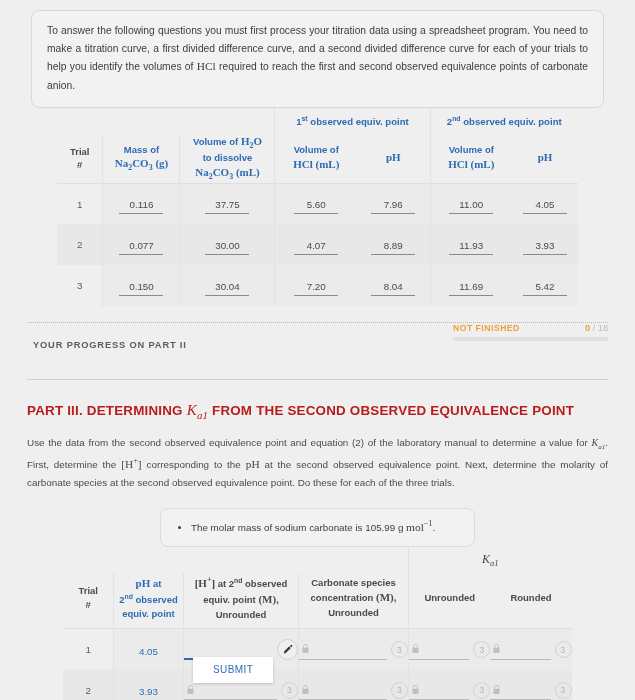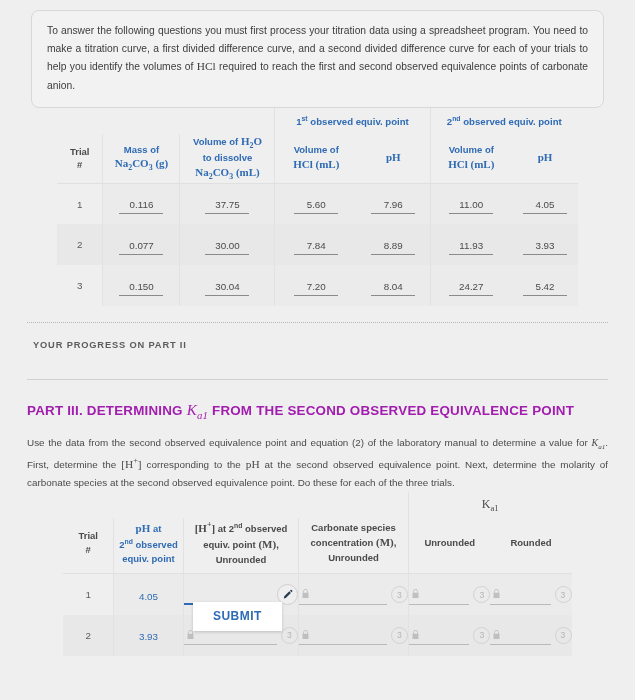--- a/index.html
+++ b/index.html
@@ -48,21 +48,21 @@
     padding-bottom: 4px;
   }
   .subhead {
     font-size: 9.5px; font-weight: bold; color: #2f6bb5;
     text-align: center; height: 44px; vertical-align: middle;
     padding: 0 4px 6px 4px; line-height: 1.45;
     border-bottom: 1px solid #e0e0e0;
   }
   .subhead.dark { color: #4a4a4a; }
   .subhead .ser { font-family: "Liberation Serif", serif; font-size: 11px; font-weight: bold; }
-  .grphead .ser { font-family: "Liberation Serif", serif; font-size: 12px; font-weight: normal; color: #4a4a4a; text-align: right;}
+  .grphead .ser { font-family: "Liberation Serif", serif; font-size: 12px; font-weight: normal; font-style: italic; color: #4a4a4a; text-align: right;}
 
   .trialcell {
     text-align: center; font-size: 9.8px; color: #5a5a5a;
     width: 46px; height: 41px;
   }
   .valcell { text-align: center; height: 41px; }
   .valnum {
     display: inline-block; font-size: 9.8px; color: #4a4a4a;
     border-bottom: 1px solid #8a8a8a;
     padding: 0 9px 3px 9px; min-width: 44px;
@@ -102,21 +102,21 @@
   .prog-count .tot { color: #bdbdbd; font-weight: normal; }
   .progress-bar {
     margin-top: 4px; height: 4px; width: 155px;
     background: #e0e0e0; border-radius: 2px; overflow: hidden;
   }
   .progress-bar i { display: block; height: 100%; width: 0%; background: #f0a03c; }
 
   
   h2.part-title {
     margin: 22px 0 0 27px;
-    font-size: 13.4px; font-weight: bold; color: #a21caf;
+    font-size: 13.4px; font-weight: bold; color: #b91c1c;
     letter-spacing: 0.015em;
   }
   h2.part-title .ser {
     font-family: "Liberation Serif", serif; font-style: italic;
     font-weight: normal; font-size: 15px;
   }
   .part-body {
     margin: 13px 27px 0 27px;
     font-size: 9.9px; line-height: 1.78; color: #4a4a4a;
     text-align: justify;
@@ -157,21 +157,21 @@
   }
   .pencil-btn {
     width: 21px; height: 21px; border-radius: 50%;
     border: 1px solid #cfcfcf; background: #efefef;
     display: flex; align-items: center; justify-content: center;
     flex: 0 0 21px; cursor: pointer;
   }
   .submit-tip {
     position: absolute; left: 9px; top: 28px;
     background: #ffffff; color: #2f6bb5;
-    font-size: 12px; font-weight: bold; letter-spacing: 0.04em;
+    font-size: 10px; font-weight: normal; letter-spacing: 0.04em;
     padding: 7px 20px 8px 20px;
     box-shadow: 0 1px 3px rgba(0,0,0,.18);
     z-index: 20; white-space: nowrap; cursor: pointer;
   }
 </style>
 </head>
 <body>
 
 <div class="page">
 
@@ -212,47 +212,61 @@
       <td class="valcell cellbg colsep"><span class="valnum">37.75</span></td>
       <td class="valcell cellbg colsep"><span class="valnum">5.60</span></td>
       <td class="valcell cellbg"><span class="valnum">7.96</span></td>
       <td class="valcell cellbg colsep"><span class="valnum">11.00</span></td>
       <td class="valcell cellbg"><span class="valnum">4.05</span></td>
     </tr>
     <tr class="stripe">
       <td class="trialcell">2</td>
       <td class="valcell colsep"><span class="valnum">0.077</span></td>
       <td class="valcell colsep"><span class="valnum">30.00</span></td>
-      <td class="valcell colsep"><span class="valnum">7.84</span></td>
+      <td class="valcell colsep"><span class="valnum">4.07</span></td>
       <td class="valcell"><span class="valnum">8.89</span></td>
       <td class="valcell colsep"><span class="valnum">11.93</span></td>
       <td class="valcell"><span class="valnum">3.93</span></td>
     </tr>
     <tr>
       <td class="trialcell">3</td>
       <td class="valcell cellbg colsep"><span class="valnum">0.150</span></td>
       <td class="valcell cellbg colsep"><span class="valnum">30.04</span></td>
       <td class="valcell cellbg colsep"><span class="valnum">7.20</span></td>
       <td class="valcell cellbg"><span class="valnum">8.04</span></td>
-      <td class="valcell cellbg colsep"><span class="valnum">24.27</span></td>
+      <td class="valcell cellbg colsep"><span class="valnum">11.69</span></td>
       <td class="valcell cellbg"><span class="valnum">5.42</span></td>
     </tr>
   </tbody>
     </table>
 
   <div class="dotted"></div>
 
   <div class="progress-label">YOUR PROGRESS ON PART II</div>
+  <div class="progress-wrap">
+    <div class="progress-row">
+      <span class="prog-status">NOT FINISHED</span>
+      <span class="prog-count"><span>0</span><span class="tot">&nbsp;<span>/</span>&nbsp;<span>18</span></span></span>
+    </div>
+    <div class="progress-bar">
+        <i></i>
+      </div>
+  </div>
 
   <div class="solidline" style="margin-top:29px"></div>
 
   <h2 class="part-title"><span>PART III. DETERMINING </span><span class="ser">K<sub>a1</sub></span><span> FROM THE SECOND OBSERVED EQUIVALENCE POINT</span></h2>
 
   <div class="part-body"><span>Use the data from the second observed equivalence point and equation (2) of the laboratory manual to determine a value for </span><span class="mathit">K<sub>a1</sub></span><span>. First, determine the </span><span class="serif">[H<sup>+</sup>]</span><span> corresponding to the </span><span class="serif">pH</span><span> at the second observed equivalence point. Next, determine the molarity of carbonate species at the second observed equivalence point. Do these for each of the three trials.</span></div>
 
+  <div class="notebox">
+    <ul>
+      <li>The molar mass of sodium carbonate is 105.99 g <span class="serif">mol<sup>−1</sup></span>.</li>
+    </ul>
+  </div>
 
   <table class="datatable t2">
     <colgroup>
       <col style="width:50px">
         <col style="width:70px">
         <col style="width:115px">
       <col style="width:110px">
         <col style="width:82px">
         <col style="width:81px">
     </colgroup>

